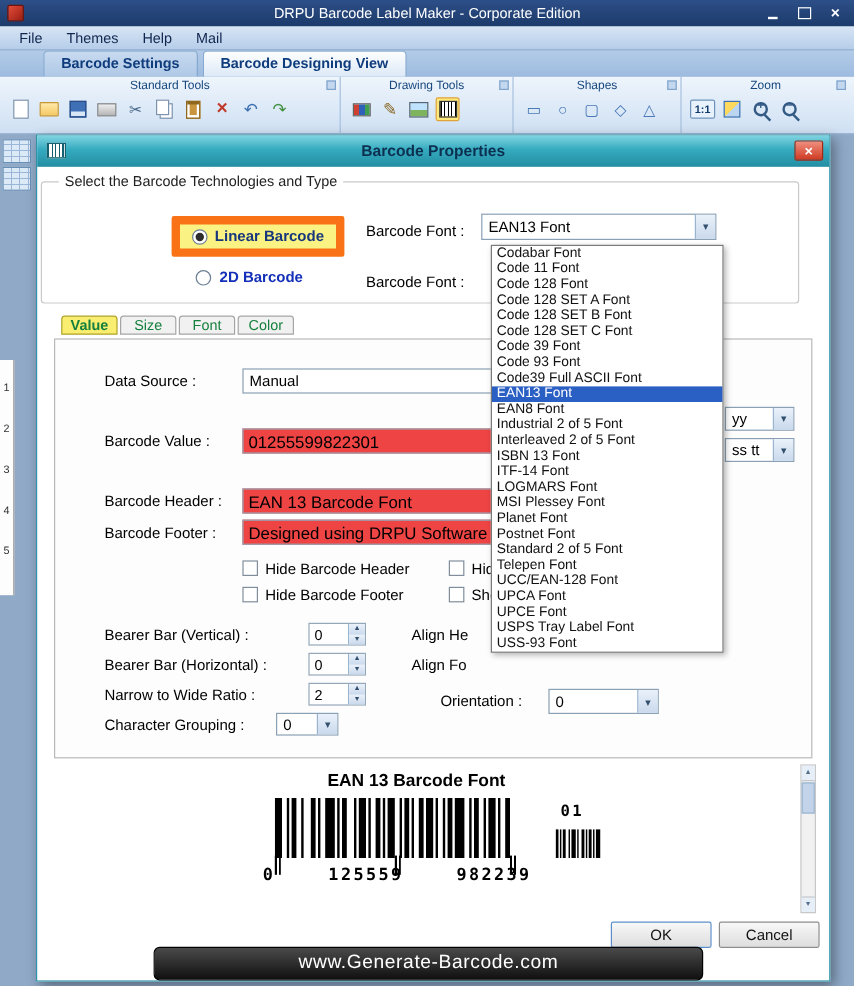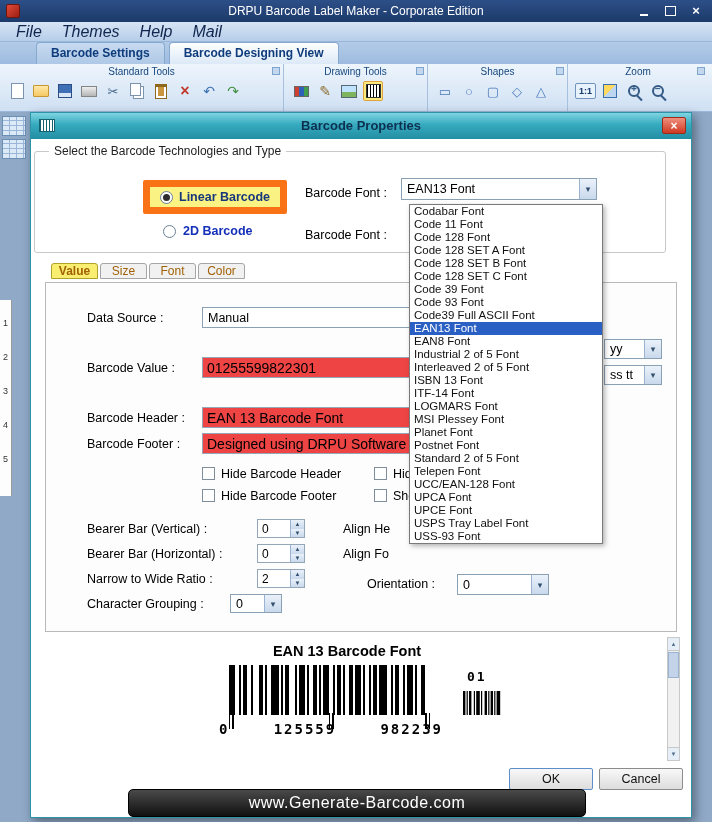--- a/index.html
+++ b/index.html
@@ -17,21 +17,21 @@
   .win-controls { position:absolute; right:8px; top:3px; display:flex; gap:10px; }
   .win-btn { width:16px; height:15px; display:flex; align-items:center; justify-content:center;
     color:#fff; font-size:11px; }
   .wc-min::before { content:""; width:8px; height:2px; background:#fff; margin-top:8px; }
   .wc-max::before { content:""; width:9px; height:8px; border:1px solid #fff; }
   .wc-close::before { content:"×"; font-size:13px; font-weight:bold; }
 
   .menubar { position:absolute; left:0; top:22px; width:712px; height:20px;
     background:linear-gradient(180deg,#d7e5f5,#b6cde9); display:flex; align-items:center;
     padding-left:8px; gap:4px; border-bottom:1px solid #9ab6d8; }
-  .menu-item { font-size:16px; color:#10264e; padding:1px 8px;font-style:italic; }
+  .menu-item { font-size:12px; color:#10264e; padding:1px 8px; }
 
   .tabrow { position:absolute; left:0; top:42px; width:712px; height:22px;
     background:linear-gradient(180deg,#b3cbe8,#9dbbdf); display:flex; align-items:flex-end;
     padding-left:36px; gap:4px; }
   .wtab { font-size:12px; font-weight:bold; color:#0f3c7c; padding:3px 14px 4px;
     background:linear-gradient(180deg,#c8daf0,#aec8e6); border:1px solid #86a9cf;
     border-bottom:none; border-radius:4px 4px 0 0; }
   .wtab.is-active { background:linear-gradient(180deg,#fdfefe,#dce9f7); }
 
   .toolbar { position:absolute; left:0; top:64px; width:712px; height:48px;
@@ -127,21 +127,21 @@
   .combo-font { position:absolute; left:366px; top:26px; width:196px; height:22px; }
 
   .fontlist { position:absolute; left:378px; top:91px; width:194px; z-index:60; background:#fff;
     border:1px solid #7a7a7a; box-shadow:2px 2px 5px rgba(0,0,0,.3); }
   .fontlist-item { height:13px; line-height:13px; font-size:11.5px; padding-left:4px; color:#111;
     white-space:nowrap; overflow:hidden; }
   .fontlist-item.is-active { background:#2a5fc4; color:#fff; }
 
   .val-tabs { position:absolute; left:20px; top:150px; display:flex; gap:2px; }
   .vtab { width:47px; height:16px; display:flex; align-items:center; justify-content:center;
-    font-size:12px; color:#a16207; background:#f1f1f1; border:1px solid #a5a5a5;
+    font-size:12px; color:#15803d; background:#f1f1f1; border:1px solid #a5a5a5;
     border-radius:3px 3px 0 0; }
   .vtab.is-active { background:#f9ee6f; border-color:#b0a229; font-weight:bold; }
 
   .panel { position:absolute; left:14px; top:169px; width:632px; height:350px;
     background:#fdfdfd; border:1px solid #b9b9b9; }
   .flabel { position:absolute; font-size:12.5px; color:#000; white-space:nowrap;text-align:center; }
   .field { position:absolute; background:#ef4444; border:1px solid #94a7b8; font-size:14px;
     padding:2px 4px; white-space:nowrap; overflow:hidden; }
   .checkbox { position:absolute; width:13px; height:13px; background:#fff; border:1px solid #808e9c; }
   .spinner { position:absolute; width:48px; height:19px; background:#fff; border:1px solid #94a7b8;

